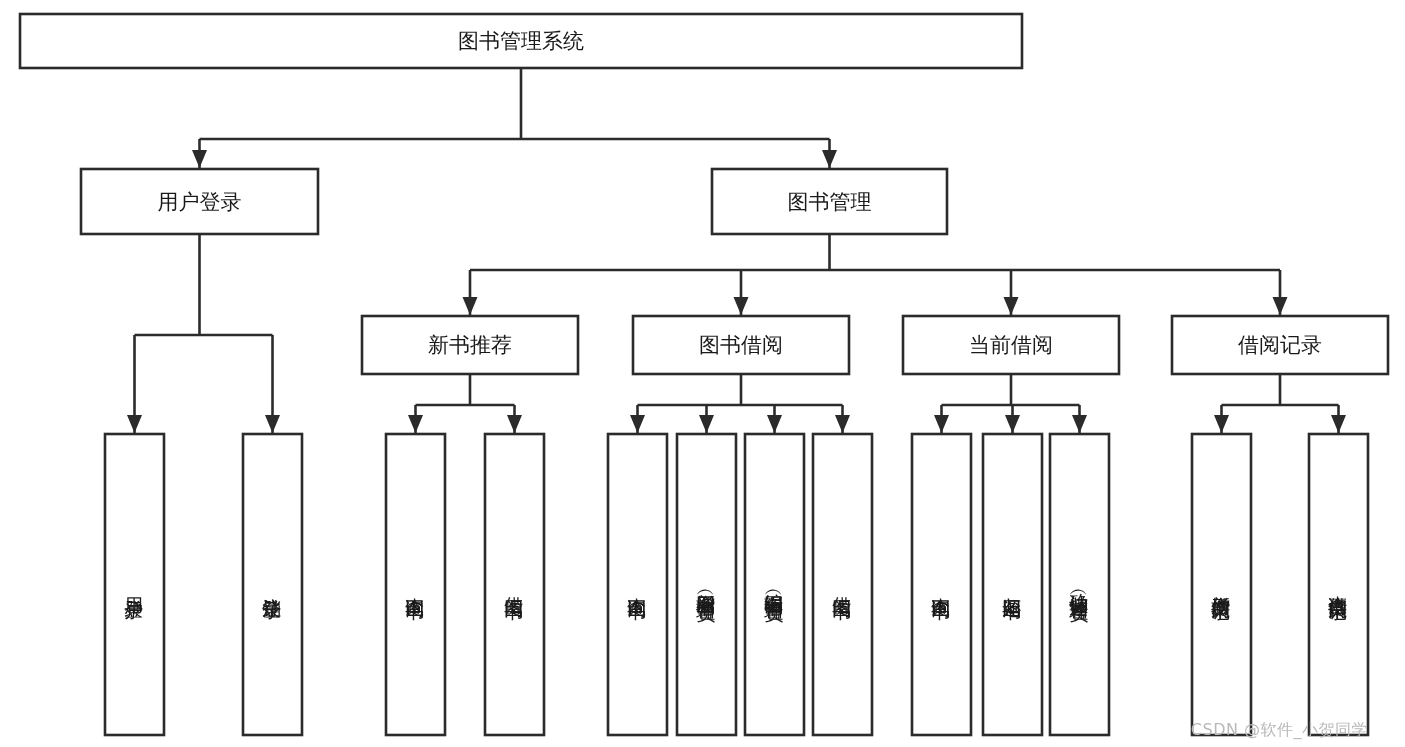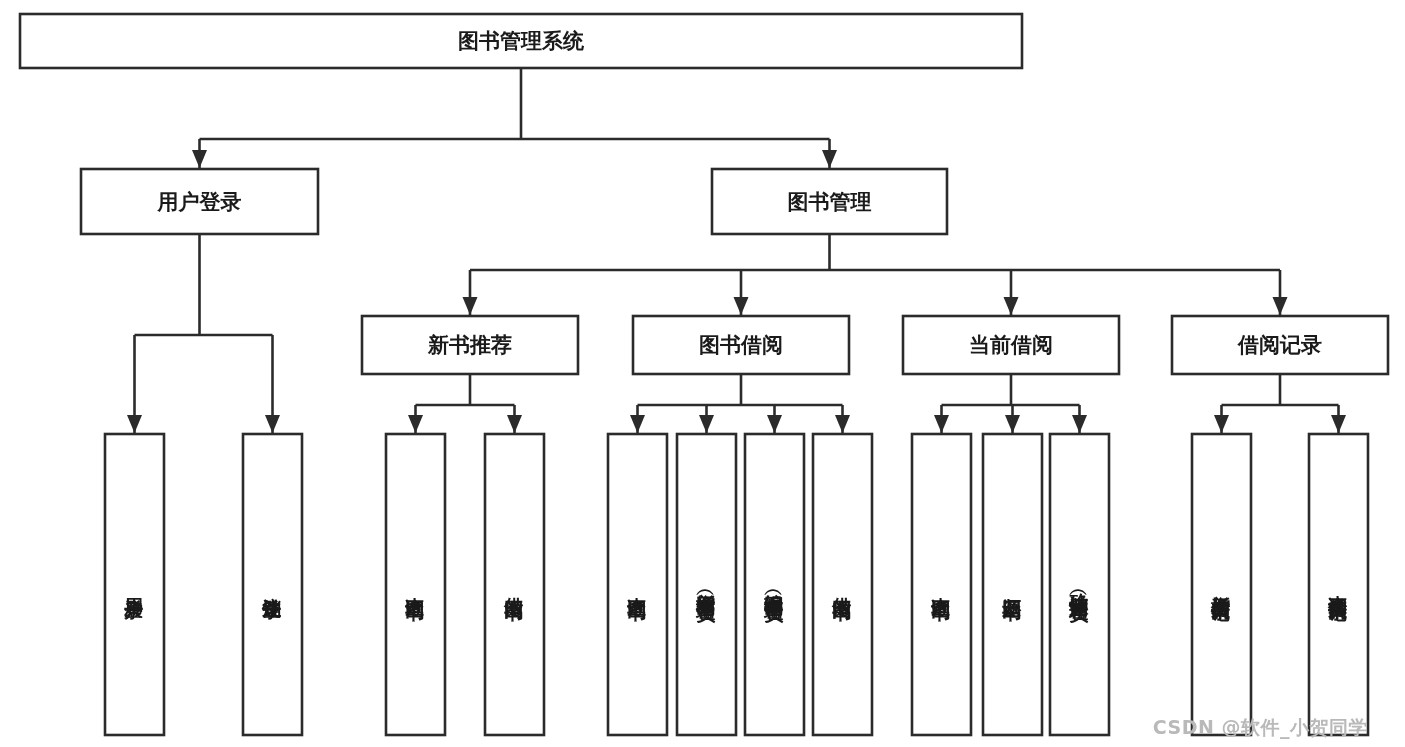--- a/index.html
+++ b/index.html
@@ -11,21 +11,20 @@
     width: 1405px;
     height: 747px;
     font-family: "DejaVu Sans", "Liberation Sans", sans-serif;
     overflow: hidden;
   }
   #diagram-root {
     position: relative;
     width: 1376px;
     height: 747px;
     background: #ffffff;
-    font-weight: bold;
   }
   svg#tree-svg {
     position: absolute;
     left: 0;
     top: 0;
     width: 1405px;
     height: 747px;
   }
   .node-box {
     fill: #ffffff;
@@ -62,21 +61,21 @@
     text-align: center;
     white-space: nowrap;
     transform: translateX(-50%);
     pointer-events: none;
   }
   .watermark {
     position: absolute;
     right: 8px;
     bottom: 6px;
     font-family: "DejaVu Sans", "Liberation Sans", sans-serif;
-    font-size: 19px;
+    font-size: 16px;
     color: #b9b9b9;
     white-space: nowrap;
     letter-spacing: 0.5px;
   }
 </style>
 </head>
 <body>
 
 <div id="diagram-root">
 

